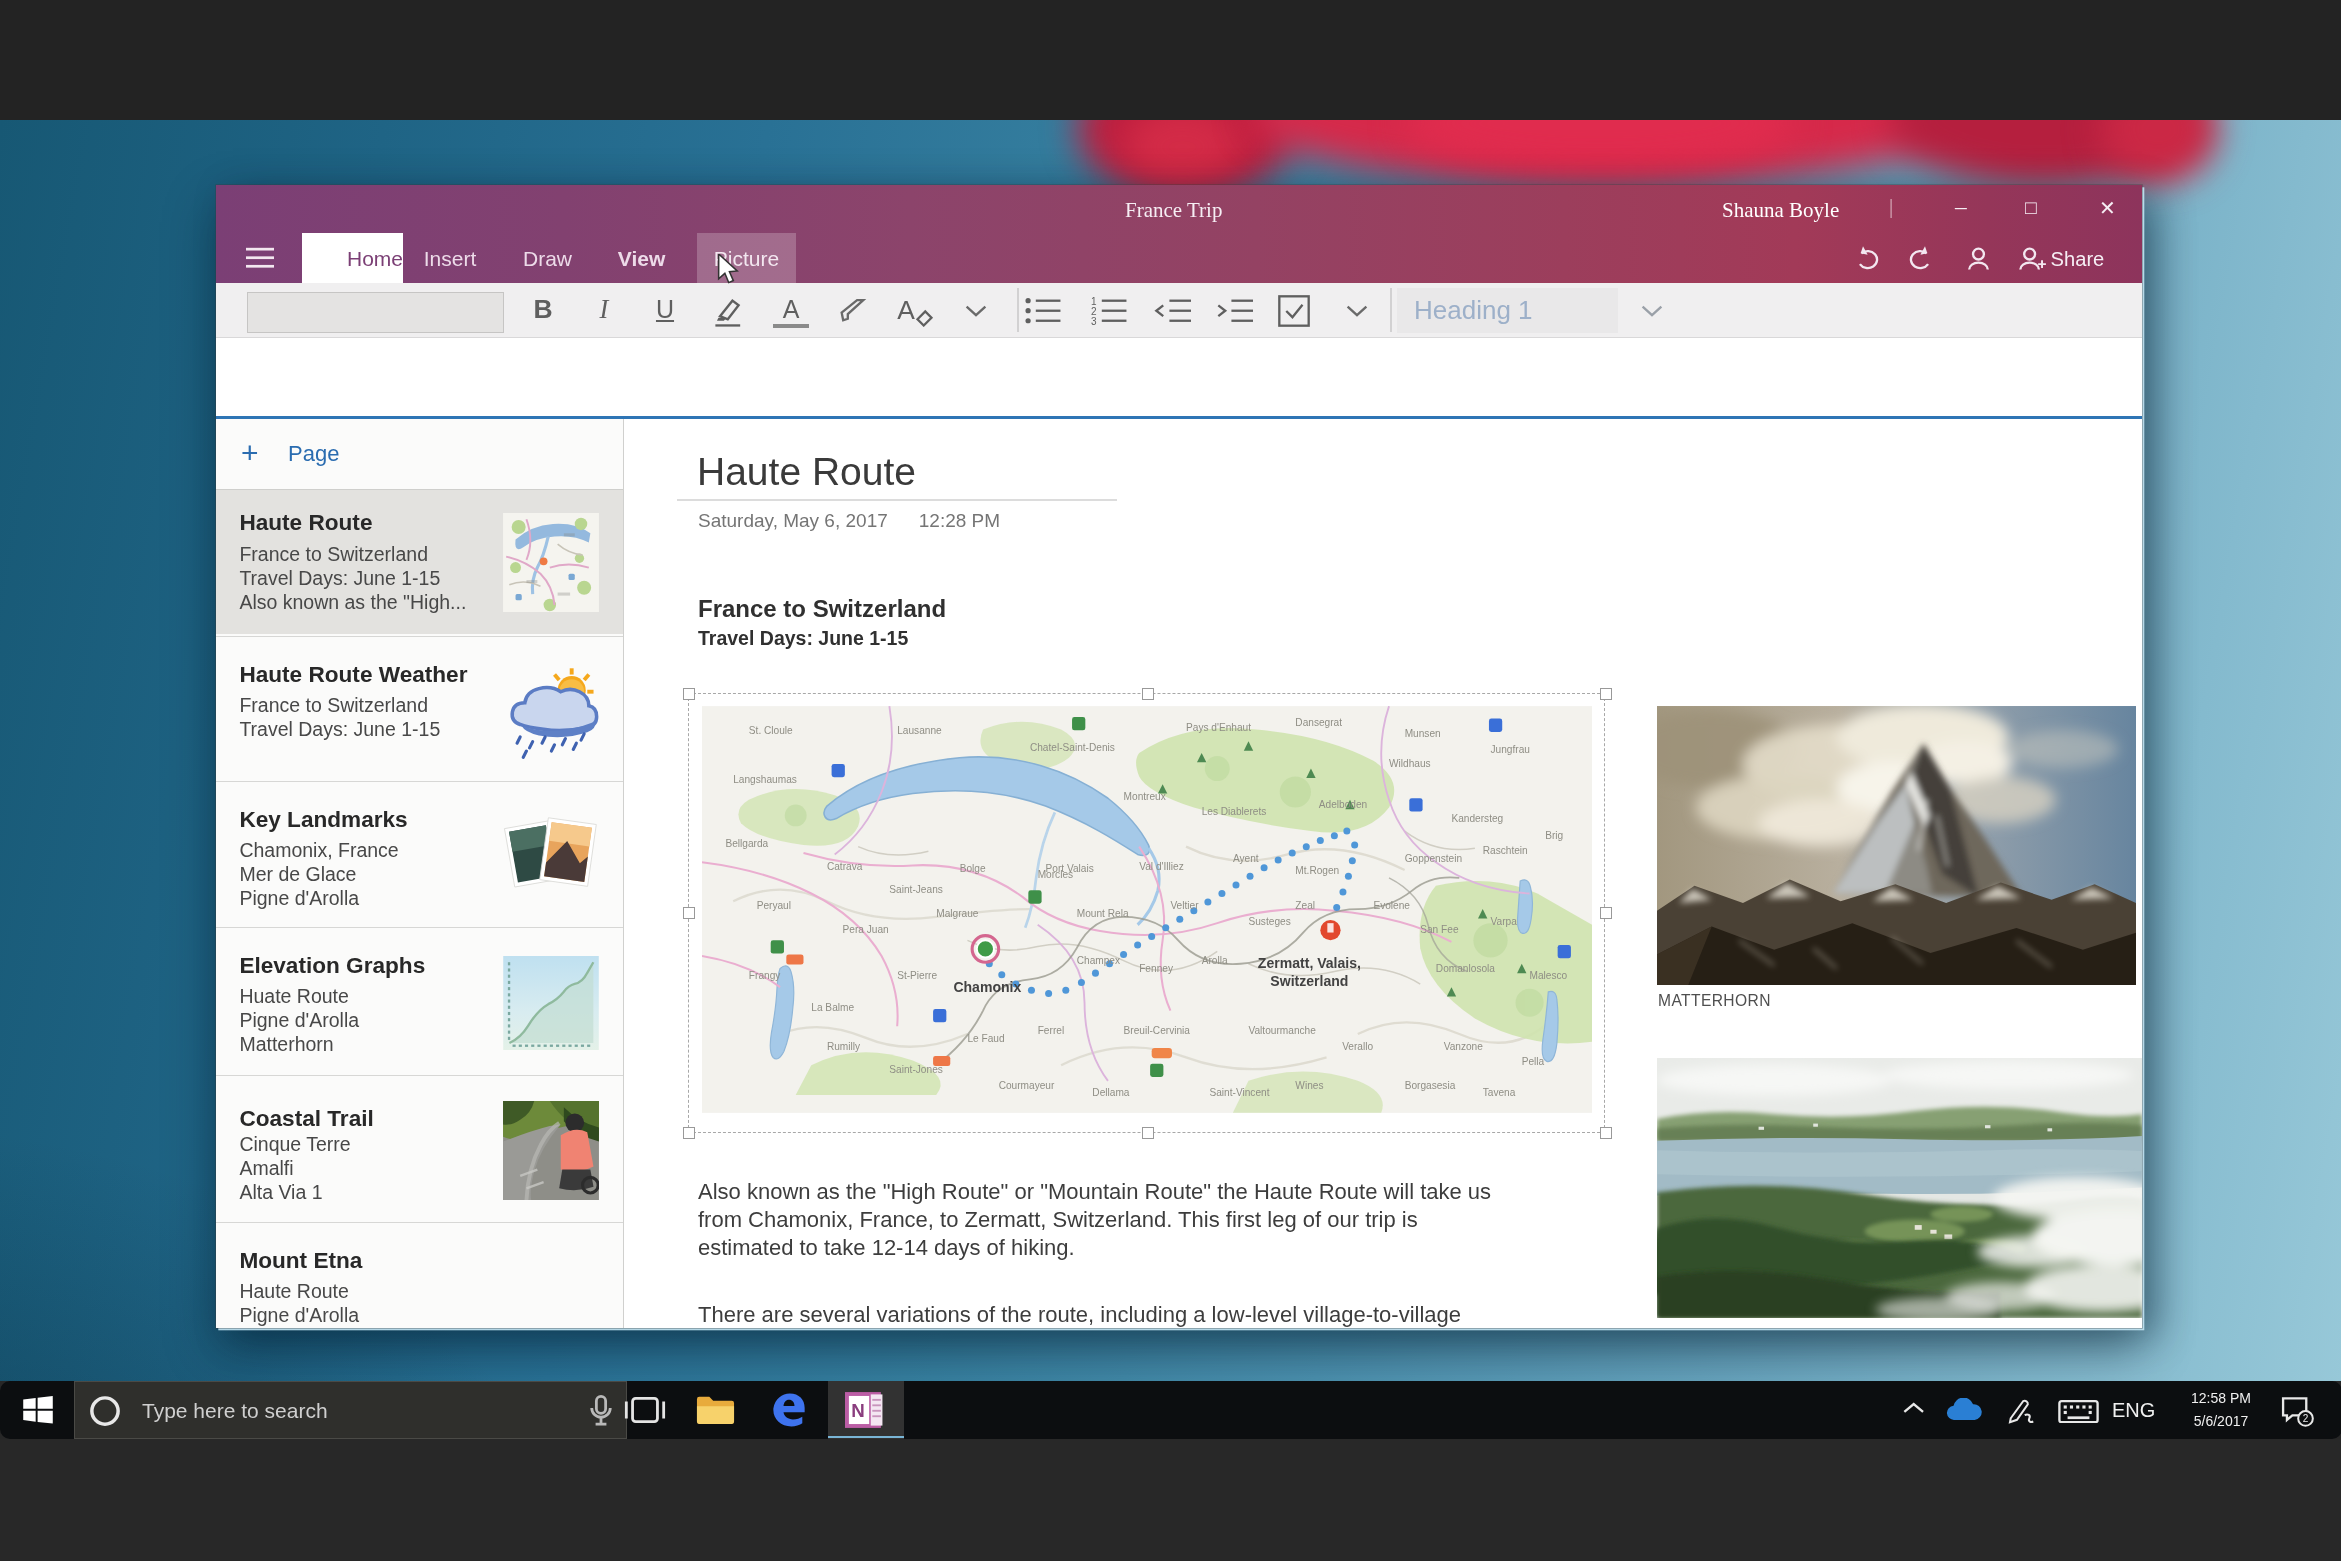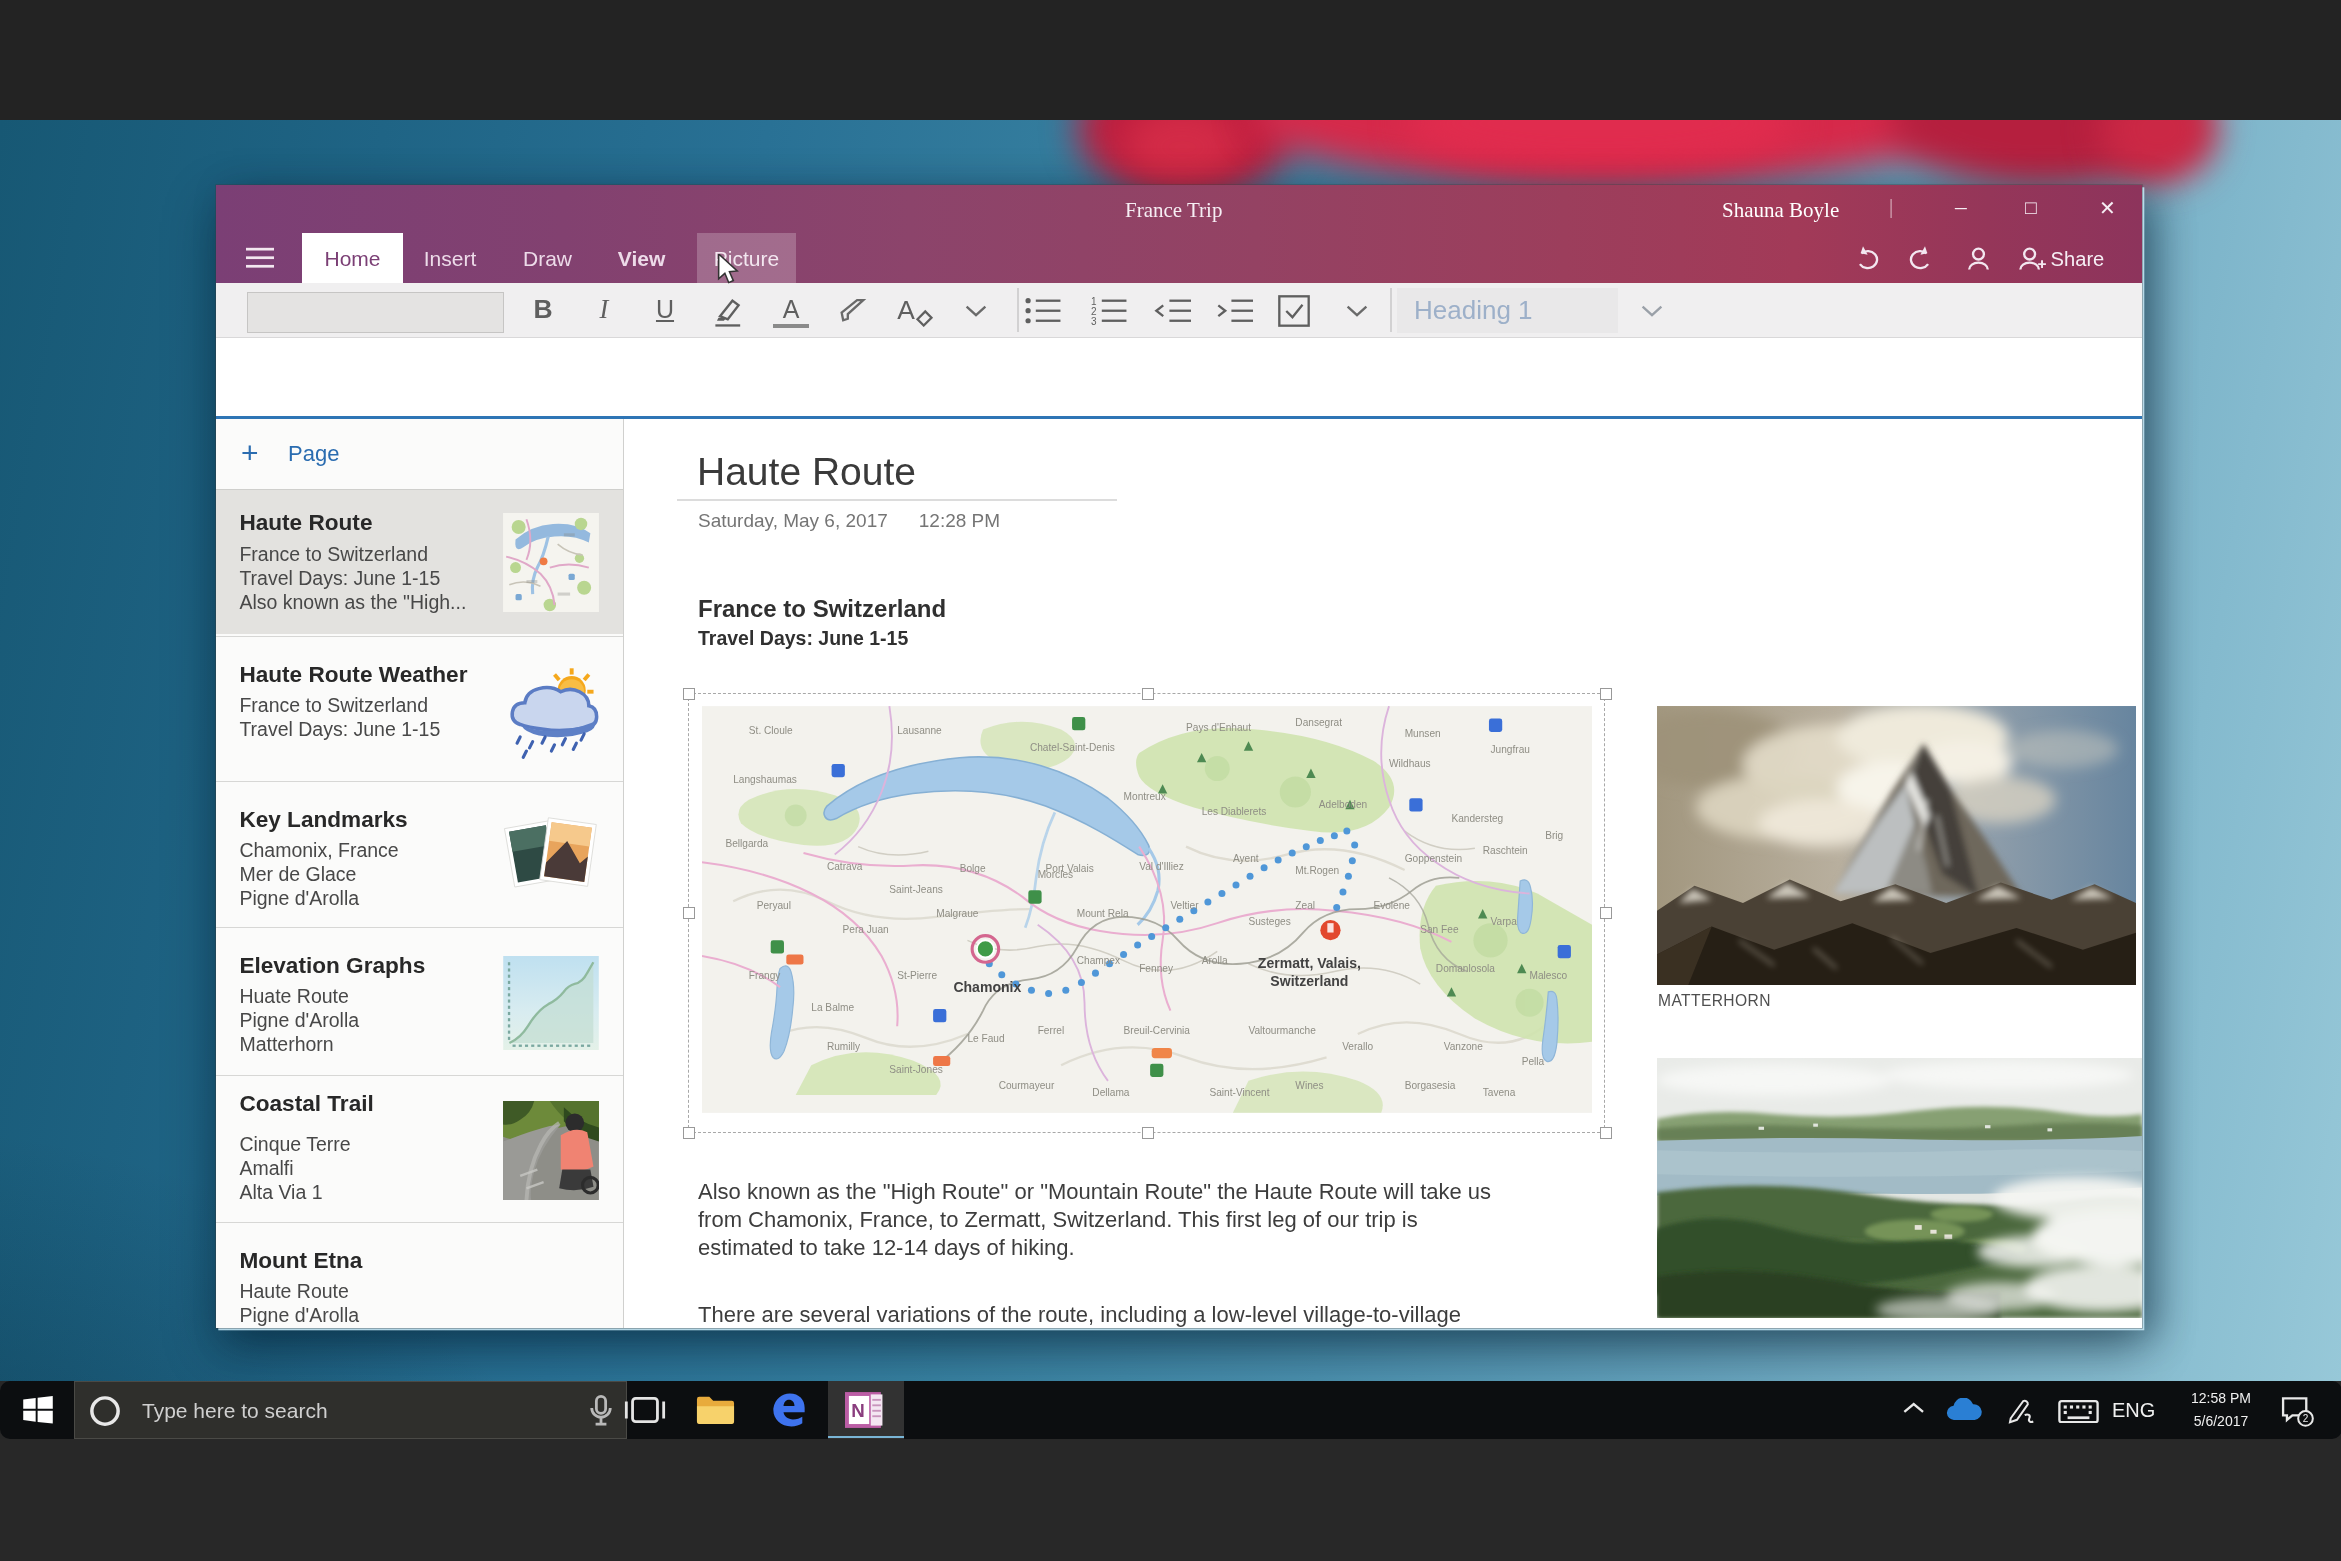--- a/index.html
+++ b/index.html
@@ -19,21 +19,21 @@
 
   
   #win { left:216px; top:65px; width:1926px; height:1143px; background:#fff;
     box-shadow:0 0 0 0.8px rgba(60,60,60,.4), 2.3px 2.3px 0 0 rgba(195,230,244,.9), 15.6px 7.8px 35px rgba(0,30,48,.35), 0 20px 47px rgba(0,25,40,.45); z-index:3; }
 
   
   #purple { left:0; top:0; width:1926px; height:98px;
     background:linear-gradient(90deg, #7b3f75 0%, #824170 18%, #8c446b 36%, #944263 54%, #9c3e5c 70%, #a23a58 82%, #953659 92%, #8d345c 100%); }
   .ttxt { position:absolute; color:#f6eef4; font-size:21px; white-space:nowrap;font-family:Liberation Serif, serif; }
   .tab { position:absolute; top:48px; height:51px; line-height:51px; text-align:center; font-size:21px; color:#eddbe9; }
-  #tab-home { left:86px; width:101px; background:#fff; color:#7b3f75; }
+  #tab-home { left:86px; width:101px; background:#fff; color:#7b3f75;text-align:right; }
   #tab-picture { left:481px; width:99px; background:rgba(255,255,255,0.22); color:#f3e7f0; }
 
   
   #toolbar { left:0; top:98px; width:1926px; height:55px; background:#f0eff0; border-bottom:1.6px solid #d9d8d9; }
   .tbi { position:absolute; top:0; height:53px; line-height:53px; text-align:center; color:#5f5f5f; }
   #namebox { left:31px; top:8.6px; width:257px; height:41px; background:#e4e3e2; border:1.6px solid #c6c5c4; }
   .tdiv { position:absolute; top:4.7px; width:1.6px; height:44px; background:#d2d1d2; }
 
   
   #sectionrow { left:0; top:153px; width:1926px; height:78px; background:#fff; }
@@ -333,21 +333,21 @@
                   <rect x="68" y="114" width="4" height="3"></rect>
                   <rect x="76" y="114" width="4" height="3"></rect>
                   <rect x="84" y="114" width="4" height="3"></rect>
                   <rect x="92" y="114" width="4" height="3"></rect>
                   <rect x="100" y="114" width="4" height="3"></rect>
                   <rect x="108" y="114" width="4" height="3"></rect>
             </g>
           </svg></div>
         </div>
         <div class="card" style="top:656px; height:146px;">
-          <div class="ct" style="top:15px;">Coastal Trail</div>
+          <div class="ct" style="top:30px;">Coastal Trail</div>
           <div class="cs" style="top:56px;">Cinque Terre
 Amalfi
 Alta Via 1</div>
           <div class="thumb" style="top:25px; height:99px;"><svg width="96" height="99" viewBox="0 0 123 127">
             <rect width="123" height="127" fill="#8e8e88"></rect>
             <path d="M0,0 h123 v30 q-40,-2 -70,10 l-20,8 q-18,4 -33,-2 Z" fill="#6d8a3a"></path>
             <path d="M0,0 h40 q-4,16 -18,24 q-12,8 -22,6 Z" fill="#3f5a26"></path>
             <path d="M60,0 h63 v44 q-24,-4 -40,-18 q-14,-12 -23,-26 Z" fill="#55732e"></path>
             <path d="M78,8 q20,20 45,26 l0,18 q-30,-8 -45,-26 Z" fill="#2f4a1e"></path>
 

